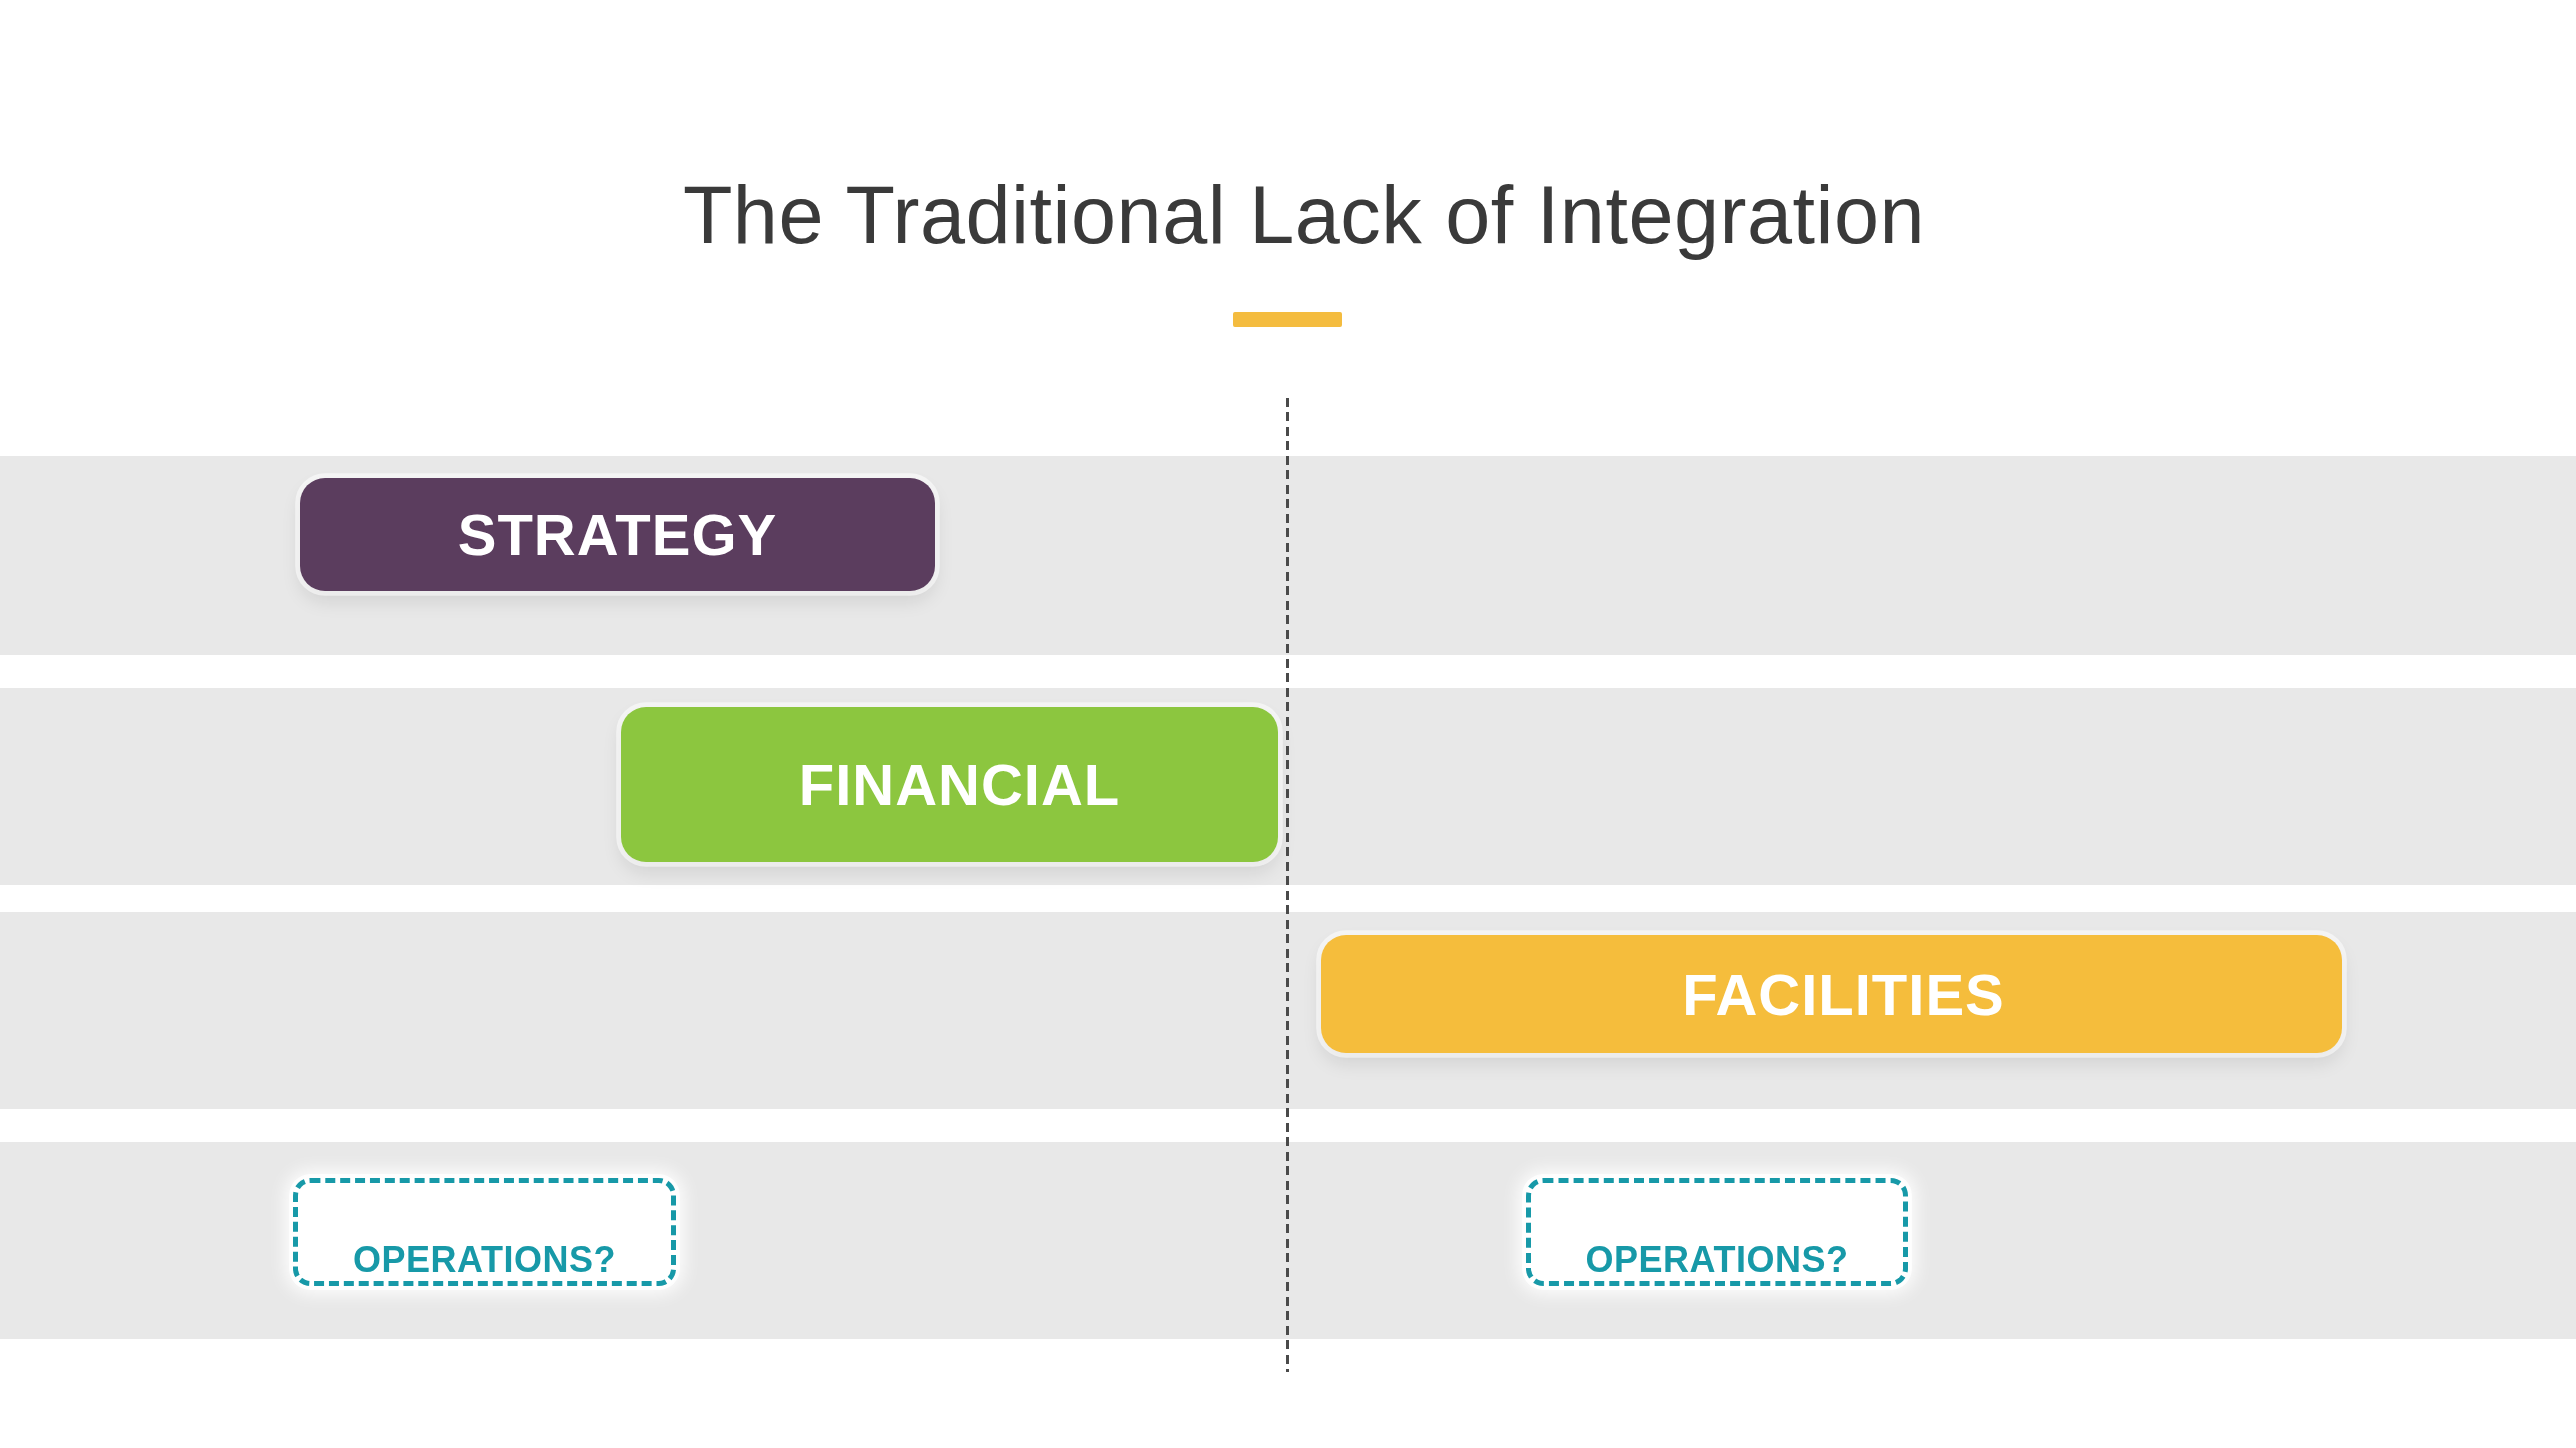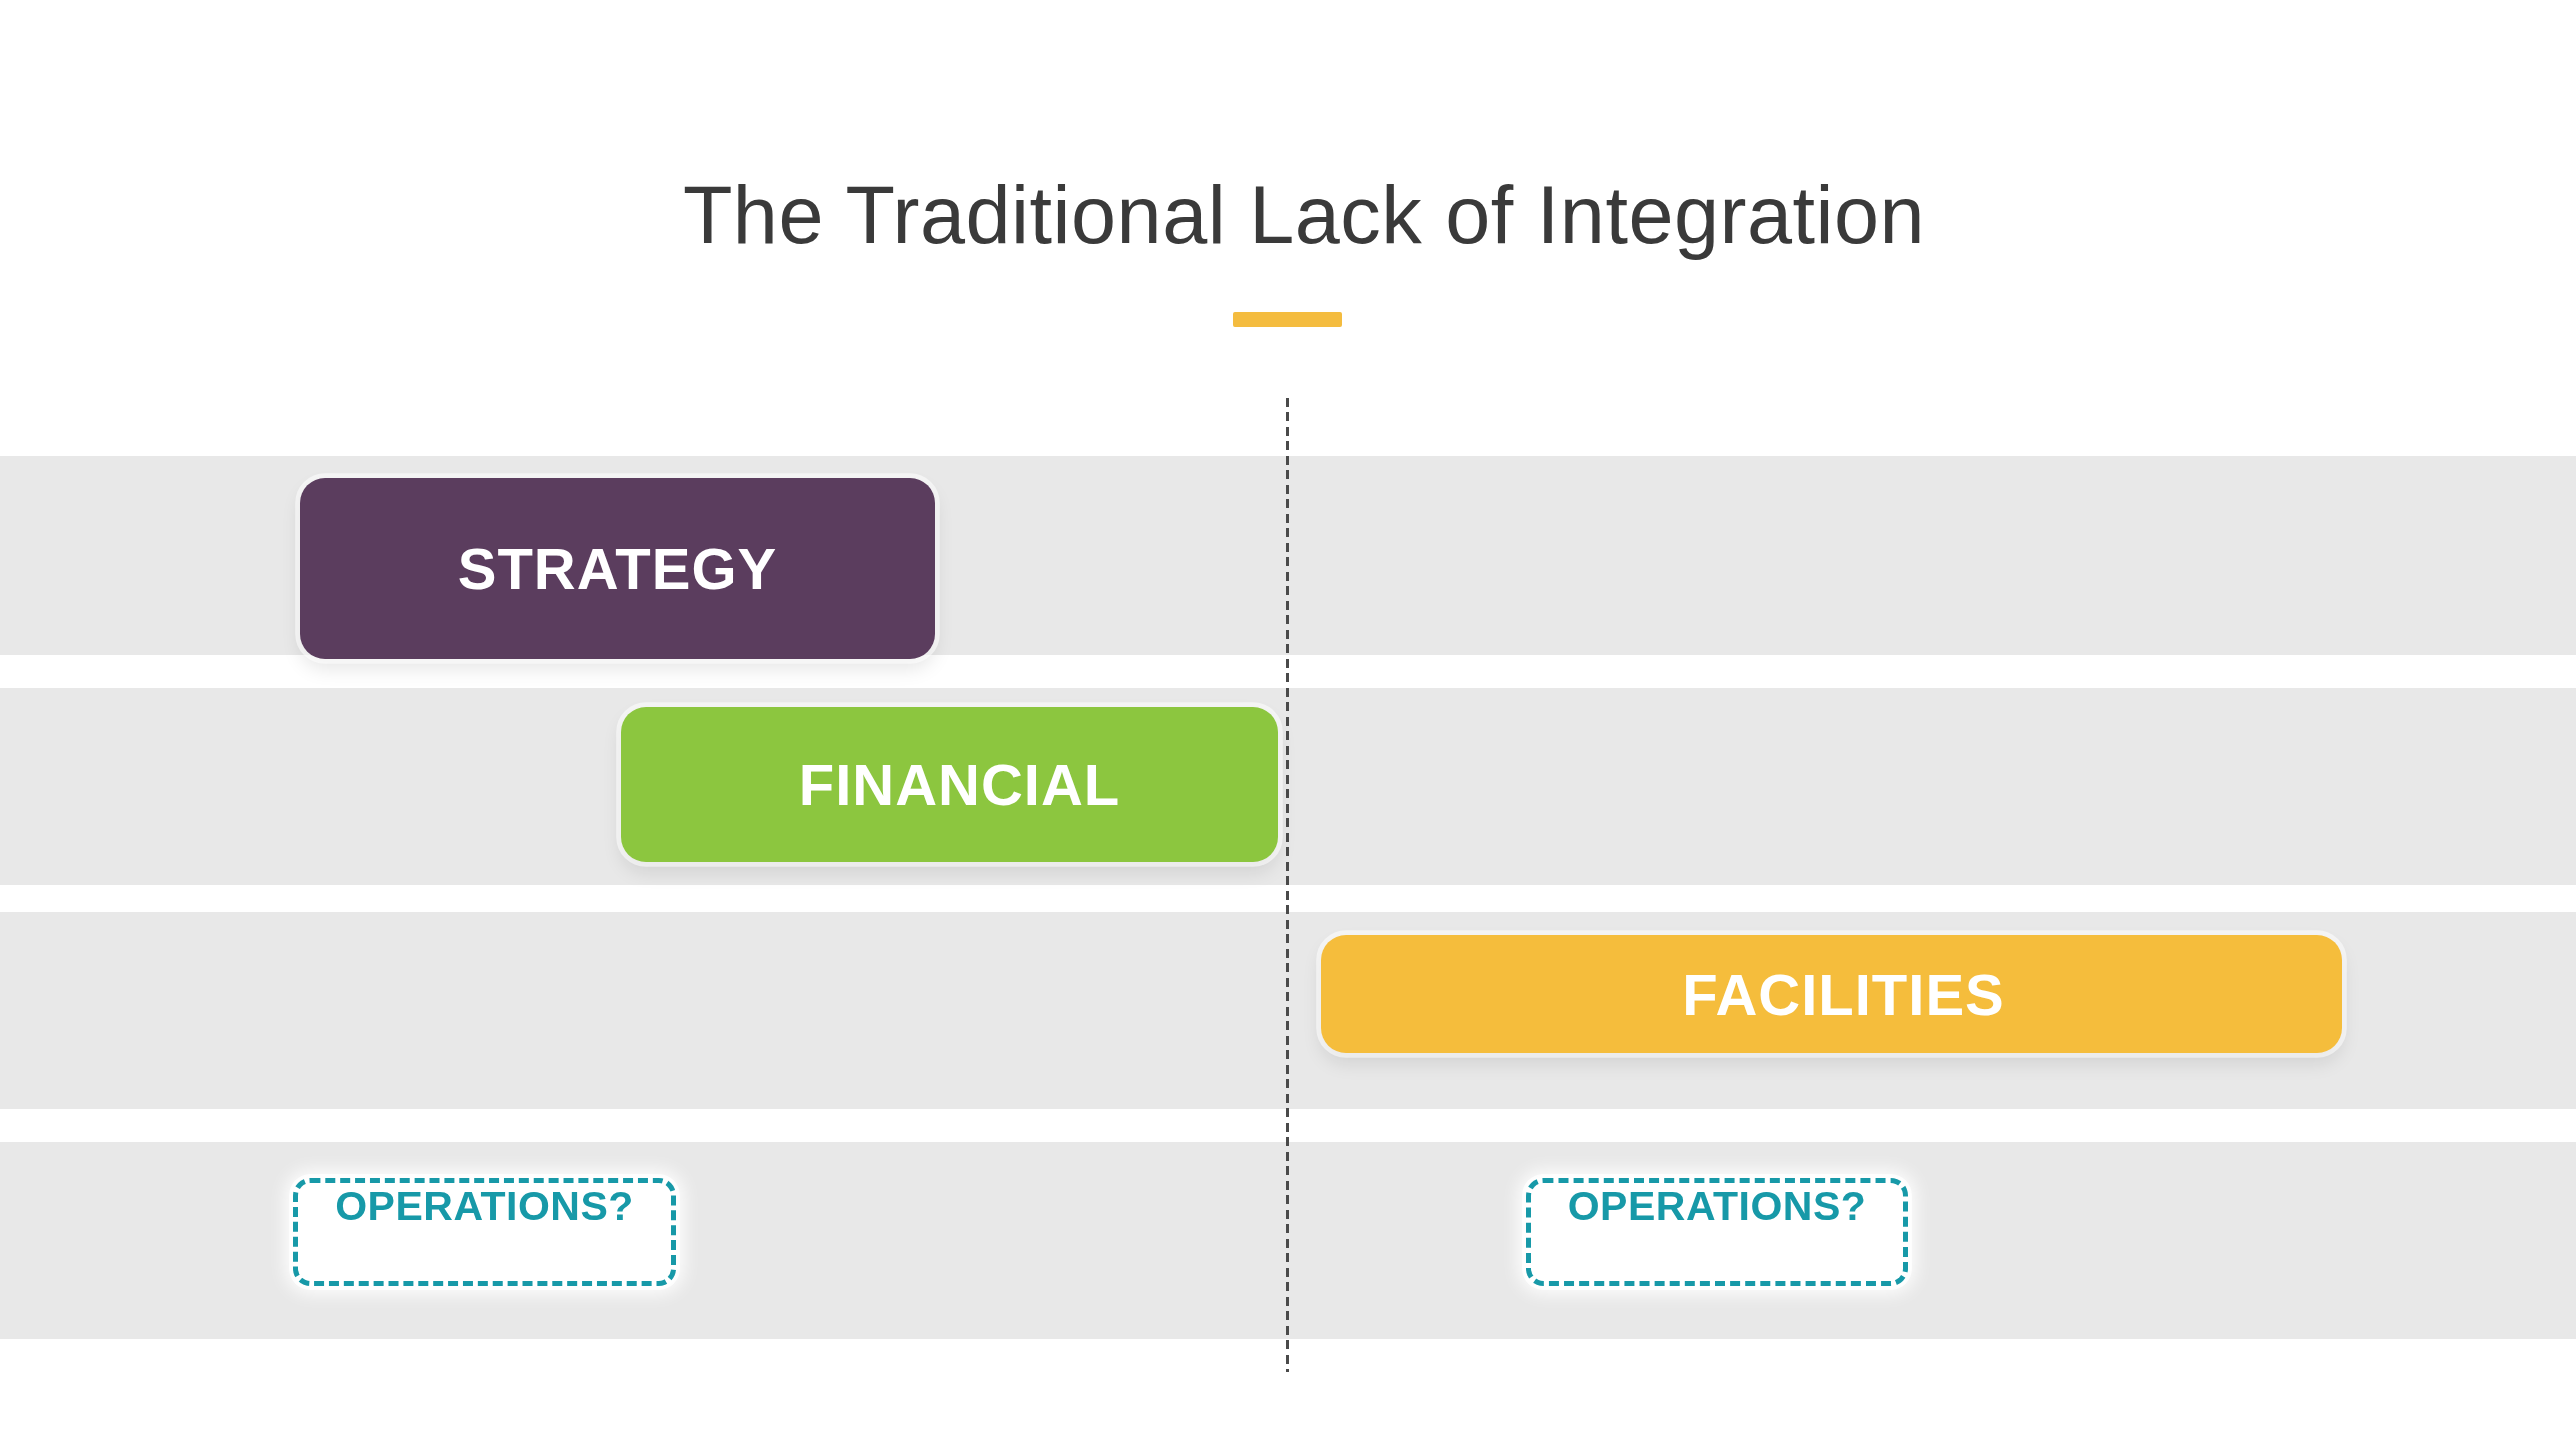--- a/index.html
+++ b/index.html
@@ -67,38 +67,38 @@
     display: flex;
     align-items: center;
     justify-content: center;
     border-radius: 25px;
     color: var(--box_text_white, #ffffff);
     font-weight: 700;
     font-size: 58px;
     letter-spacing: 1px;
     box-shadow: 0 0 0 4.8px rgba(255,255,255,0.55), 0 9.7px 19.3px rgba(0,0,0,0.10);
   }
-  .box-strategy   { left: 300px;  top: 478px; width: 635px;  height: 181px; background: var(--strategy_purple, #5b3d5e); }
+  .box-strategy   { left: 300px;  top: 478px; width: 635px;  height: 113px; background: var(--strategy_purple, #5b3d5e); }
   .box-financial  { left: 621px;  top: 707px; width: 637px;  height: 155px; background: var(--financial_green, #8cc63f); padding-left: 20px; }
   .box-facilities { left: 1321px; top: 935px; width: 997px; height: 118px; background: var(--facilities_gold, #f5bd3c); padding-left: 24px; }
 
   .ops-box {
     position: absolute;
     top: 1178px;
     height: 108px;
     box-sizing: border-box;
     display: flex;
-    align-items: flex-start;
+    align-items: flex-end;
     justify-content: center;
     background: var(--page_bg, #ffffff);
     border: 5.8px dashed var(--operations_teal, #1799a8);
     border-radius: 17.4px;
     color: var(--operations_teal, #1799a8);
     font-weight: 700;
-    font-size: 41px;
+    font-size: 36px;
     letter-spacing: 0.5px;
     box-shadow: 0 0 0 3.9px rgba(255,255,255,0.8), 0 0 17.4px 7.7px rgba(255,255,255,0.9);
   }
   .ops-left  { left: 293px;  width: 383px; }
   .ops-right { left: 1526px; width: 382px; }
 </style>
 </head>
 <body>
 
 <div class="slide">

